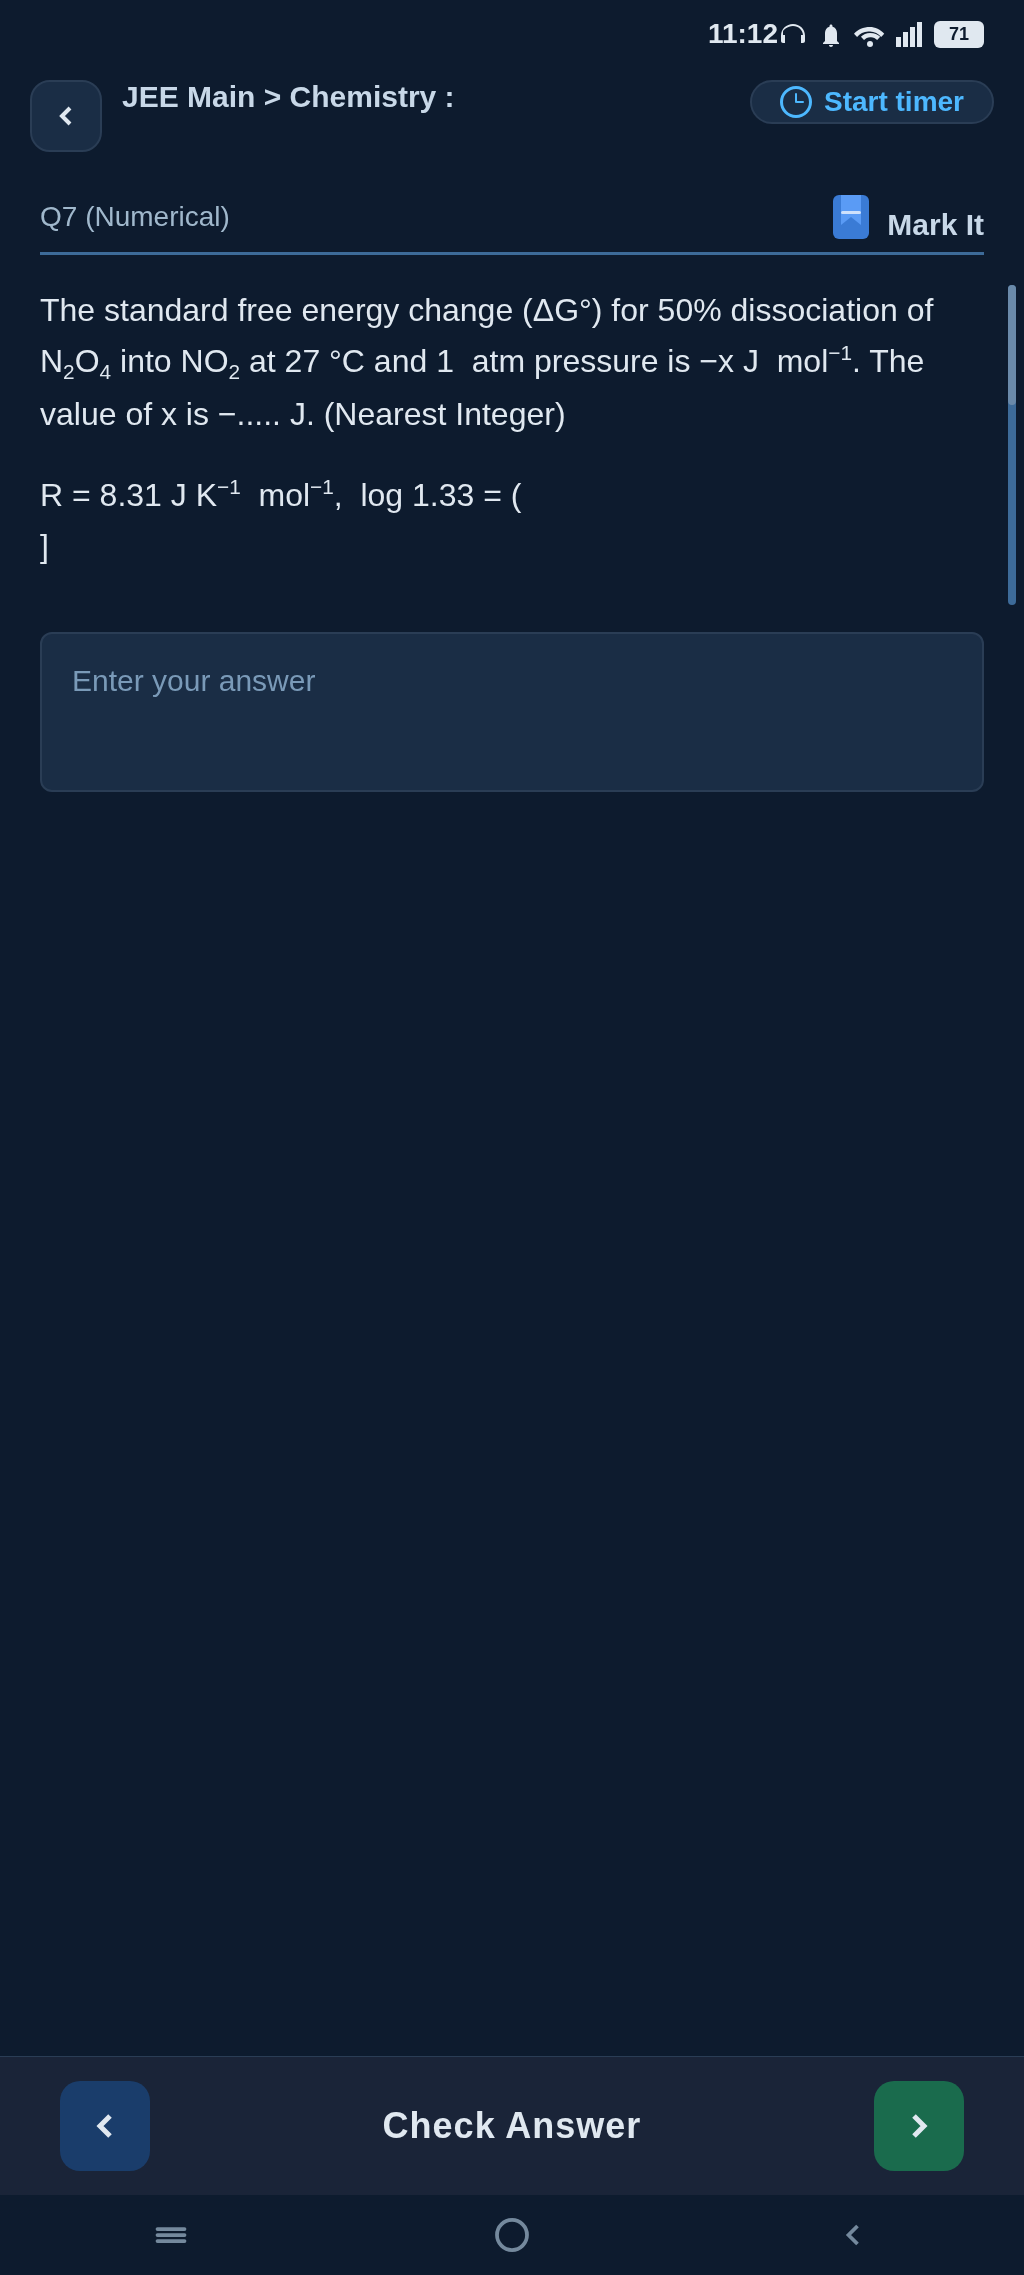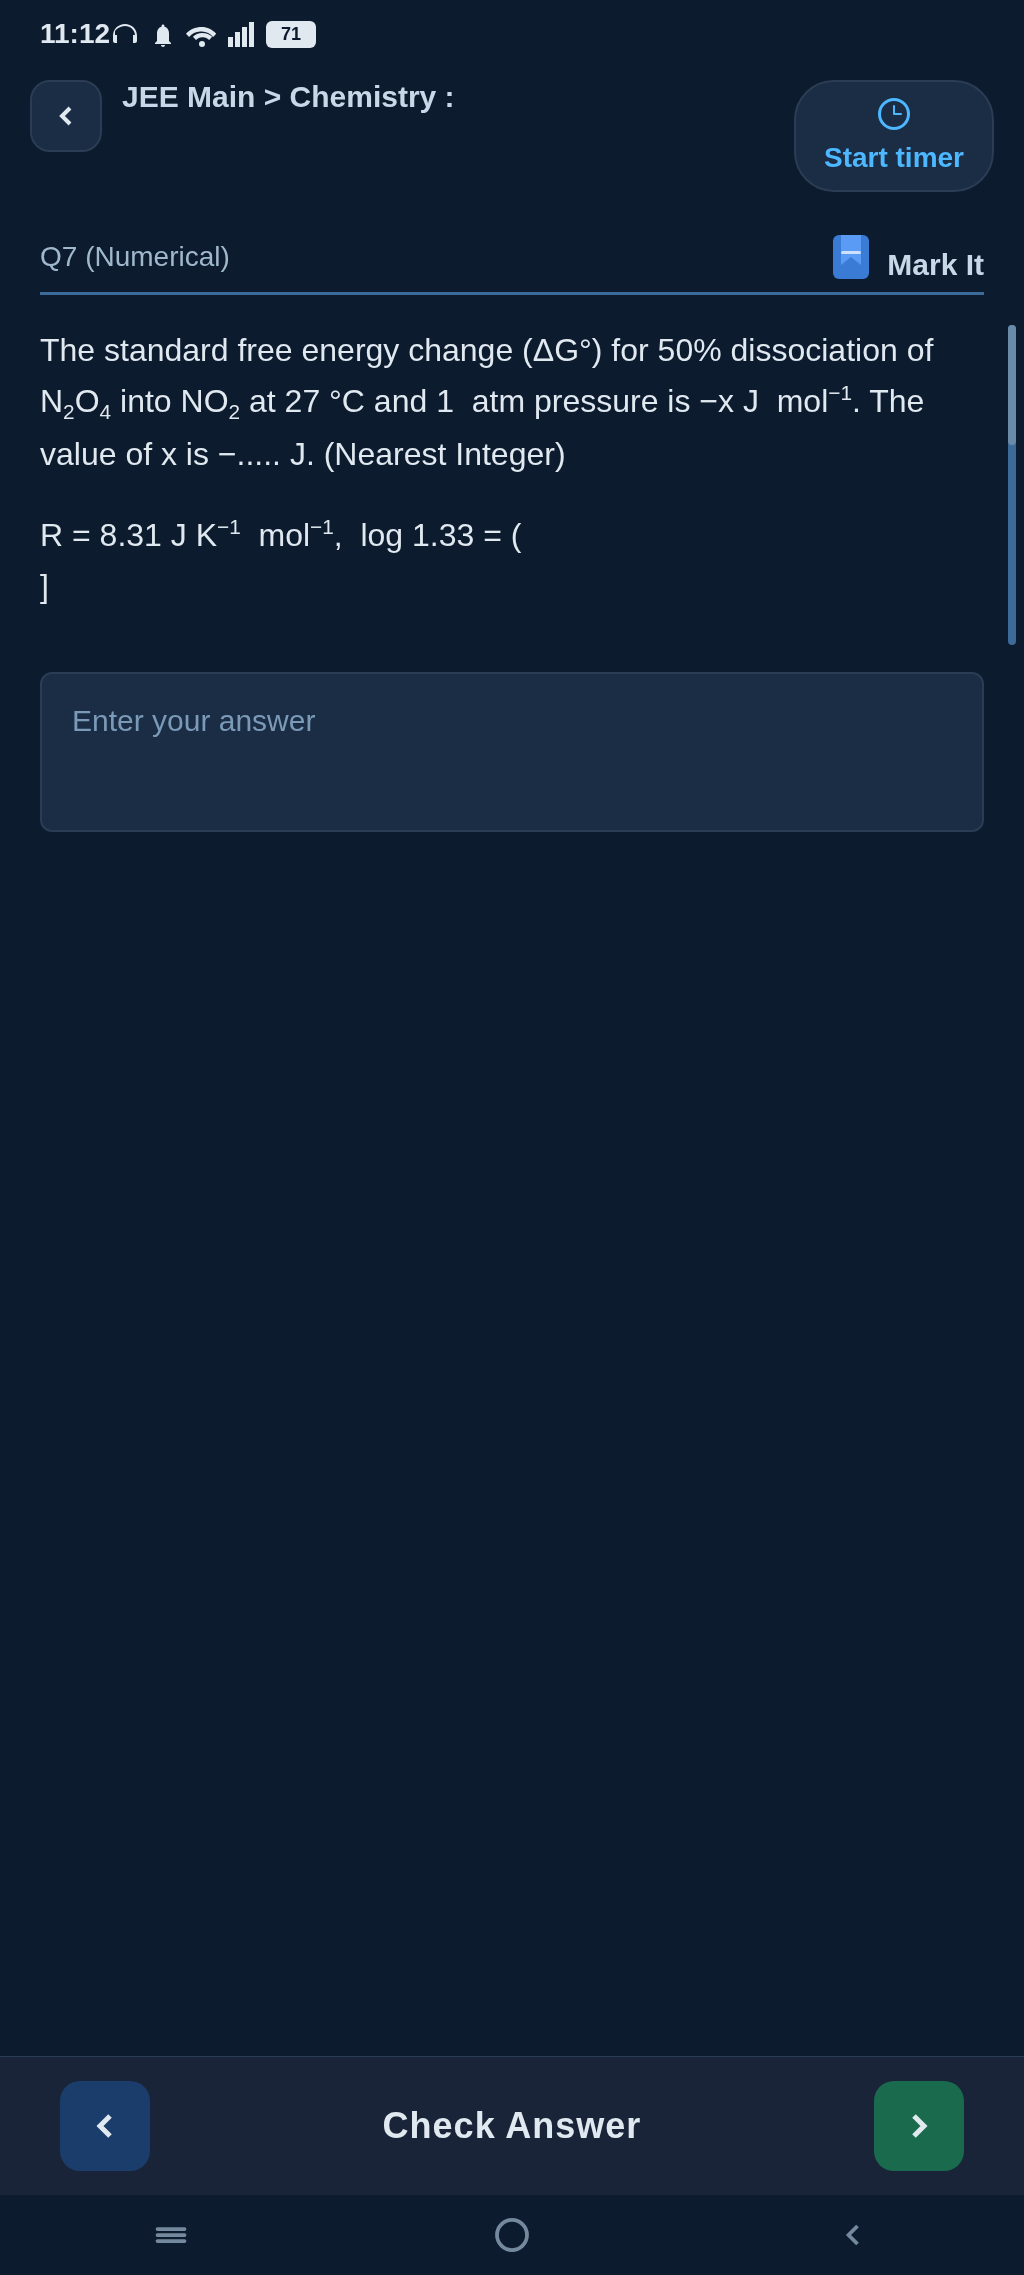--- a/index.html
+++ b/index.html
@@ -11,21 +11,21 @@
       background-color: #0d1b2e;
       font-family: 'Segoe UI', Arial, sans-serif;
       color: #e0e8f0;
       position: relative;
       overflow-x: hidden;
     }
 
     
     .status-bar {
       display: flex;
-      justify-content: flex-start;
+      justify-content: flex-end;
       align-items: center;
       padding: 18px 40px 10px 40px;
       font-size: 28px;
       font-weight: 600;
       color: #e0e8f0;
     }
     .status-right {
       display: flex;
       align-items: center;
       gap: 10px;
@@ -73,30 +73,29 @@
     .nav-title {
       flex: 1;
       font-size: 30px;
       font-weight: 600;
       color: #c8d8e8;
     }
     .timer-btn {
       display: flex;
       align-items: center;
       gap: 12px;
-      padding: 16px 28px;
+      padding: 4px 28px;
       border-radius: 40px;
       background: #1a2d45;
       border: 2px solid #2a3d55;
       cursor: pointer;
       font-size: 28px;
       font-weight: 600;
       color: #4db8ff;
       white-space: nowrap;
-      flex-direction: column;
     }
     .timer-icon {
       width: 32px;
       height: 32px;
       border: 3px solid #4db8ff;
       border-radius: 50%;
       position: relative;
       display: flex;
       align-items: center;
       justify-content: center;

